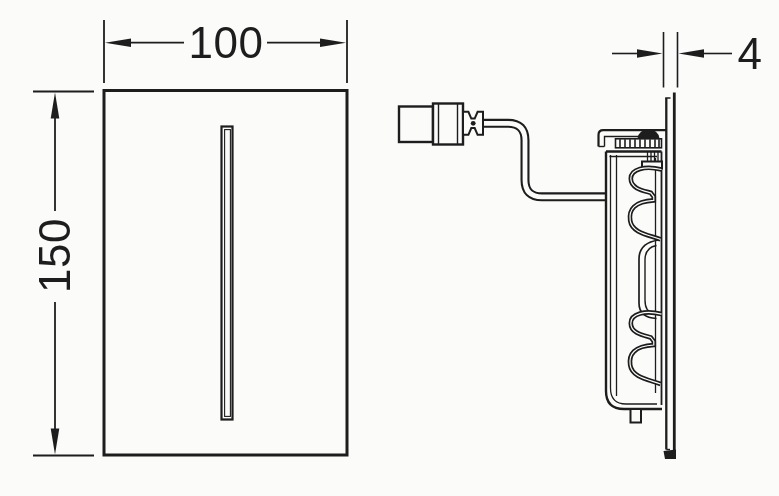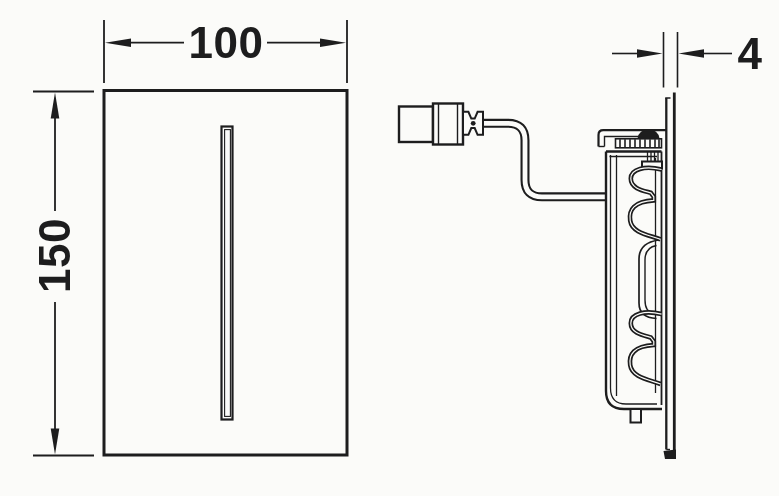--- a/index.html
+++ b/index.html
@@ -8,21 +8,20 @@
     background: var(--background);
     font-family: "Liberation Sans", sans-serif;
     width: 779px; height: 496px; overflow: hidden;
   }
   .canvas {
     position: relative;
     width: 779px; height: 496px;
     background: var(--background);
     color: var(--line);
     overflow: hidden;
-    font-weight: bold;
   }
   svg { position:absolute; left:0; top:0; color: var(--line); }
   .dim-label {
     position: absolute;
     display: flex; align-items: center; justify-content: center;
     width: 120px; height: 45px;
     font-size: 44px; line-height: 45px;
     color: var(--line);
     letter-spacing: 0.5px;
     user-select: none;

